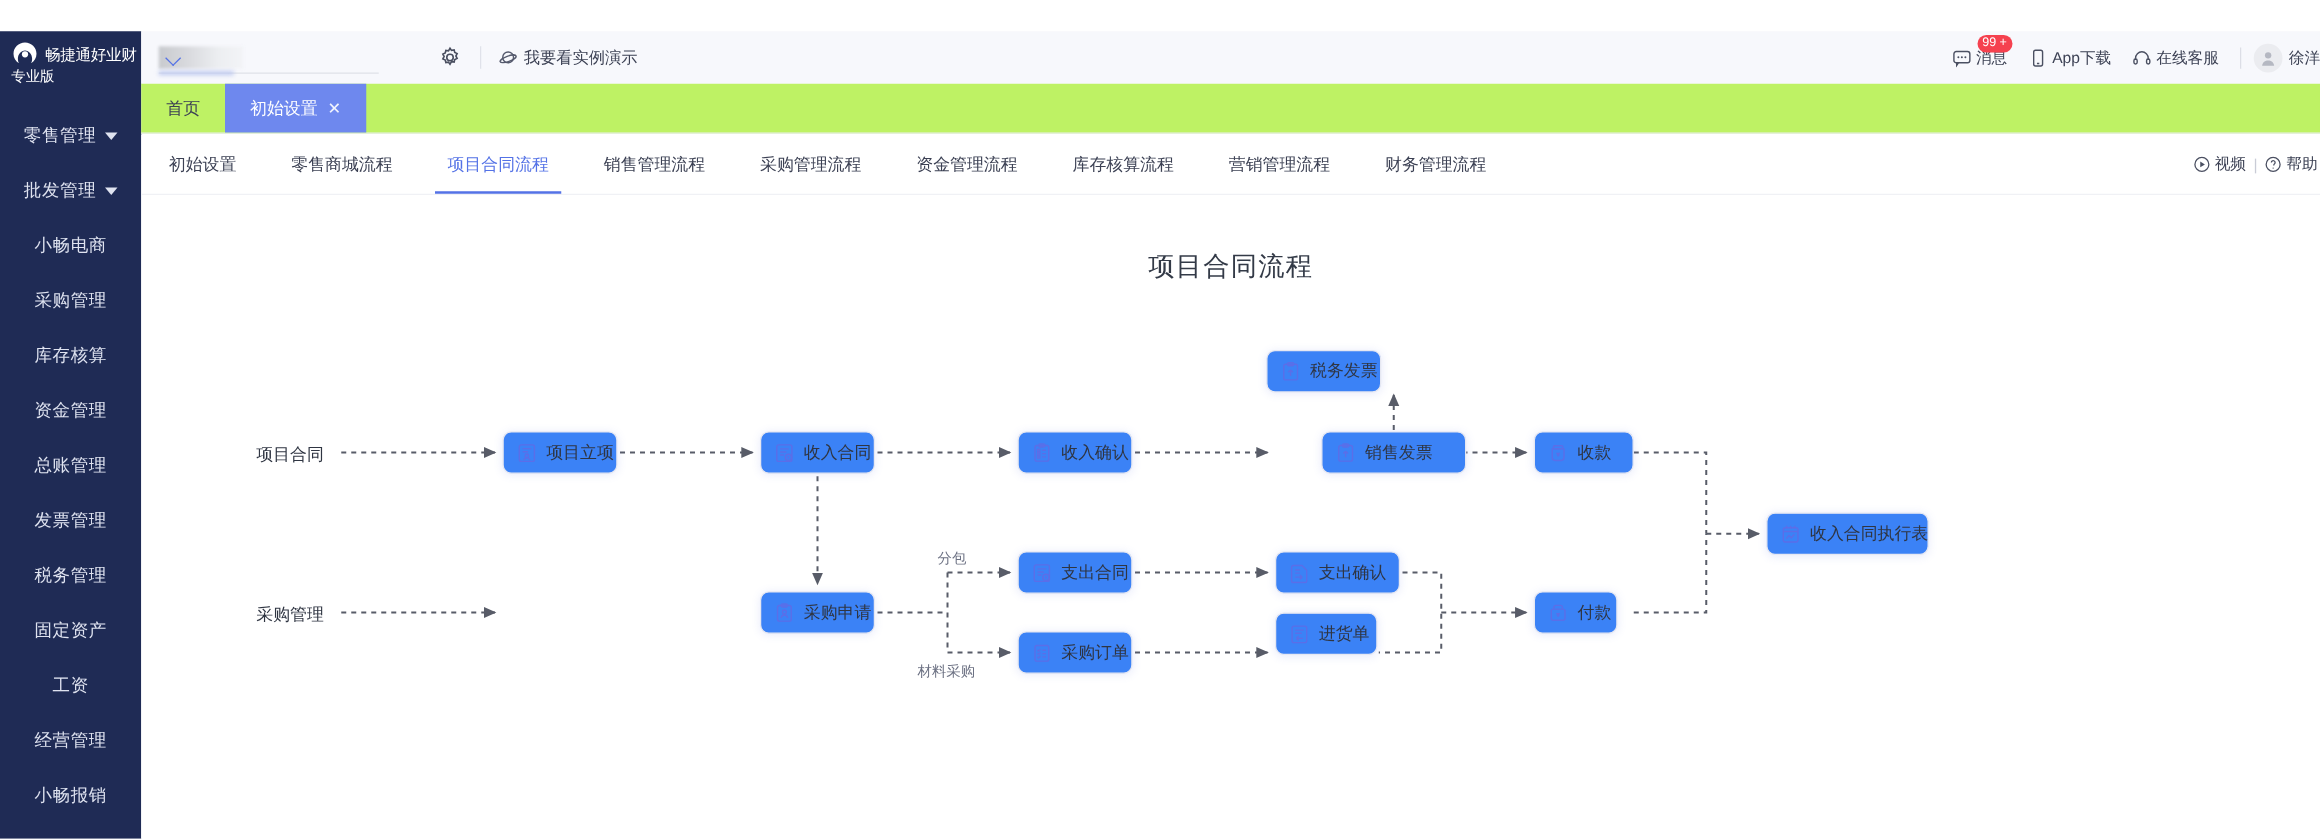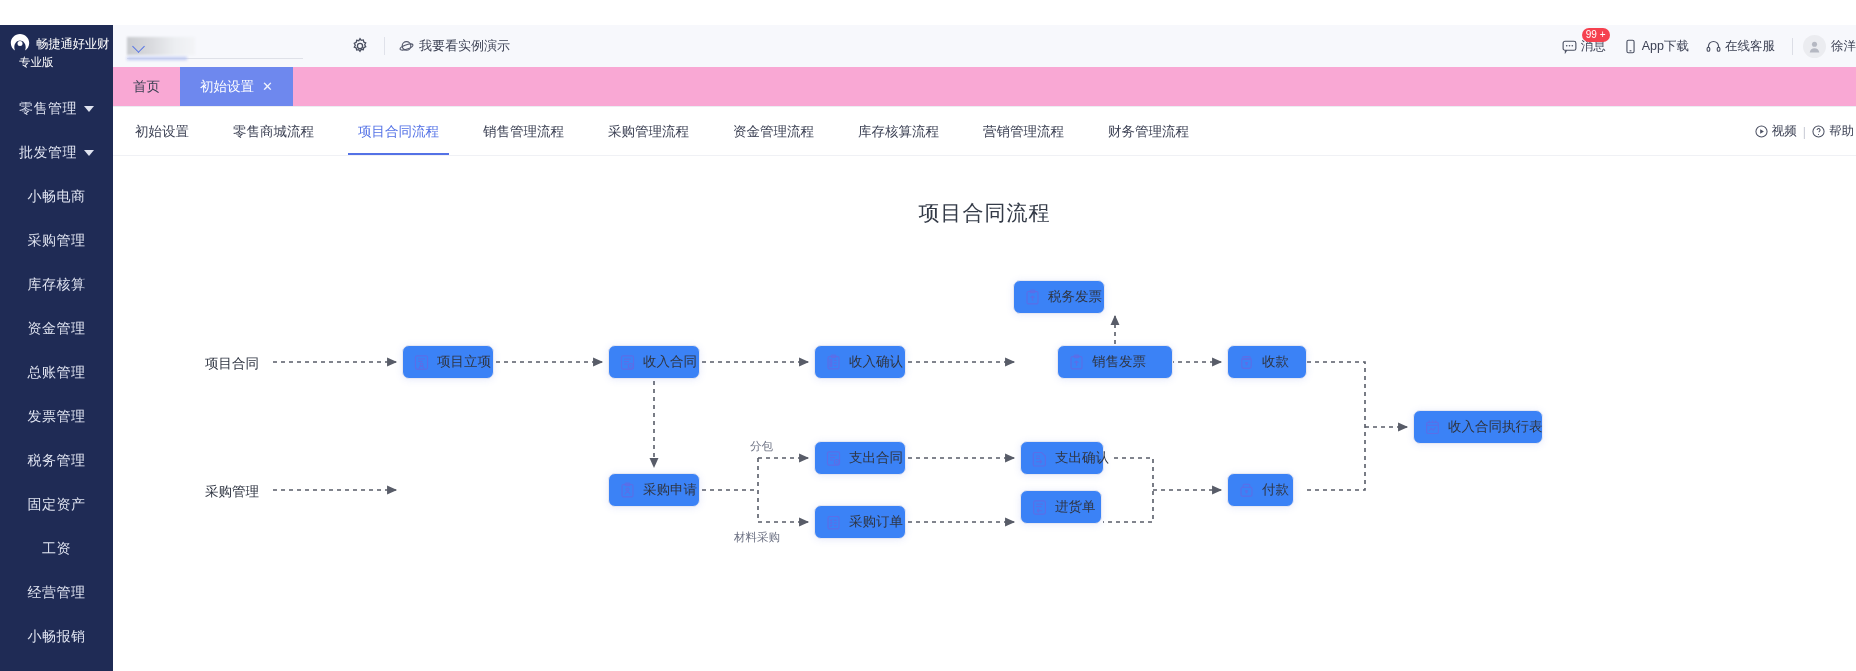--- a/index.html
+++ b/index.html
@@ -37,21 +37,21 @@
   .logo-text {
     color: #ffffff;
     font-size: 12.5px;
     letter-spacing: -0.3px;
     white-space: nowrap;
     line-height: 24px;
   }
   .logo-sub {
     color: #ffffff;
     font-size: 11.5px;
-    margin-left: 11px;
+    margin-left: 1px;
     margin-top: -2px;
     line-height: 16px;
   }
   .nav-list { margin-top: 4px; }
   .nav-item {
     height: 44px;
     display: flex;
     align-items: center;
     justify-content: center;
     color: #dfe3f0;
@@ -148,21 +148,21 @@
     width: 23px; height: 23px; border-radius: 50%;
     background: #ebecf0; display:flex; align-items:center; justify-content:center;
     color:#b5b8c2; margin-right: 5px;
   }
   .username { font-size: 12.5px; color: #3c4154; white-space: nowrap; }
 
   
   .pagetabs {
     position: absolute; left: 113px; top: 67px;
     width: 1743px; height: 40px;
-    background: #f9a8d4;
+    background: #bef264;
     display: flex; align-items: stretch;
     border-bottom: 1px solid #eceef3;
   }
   .ptab {
     display: flex; align-items: center; gap: 6px;
     padding: 0 20px;
     font-size: 13.5px; color: #3c4154;
     cursor: pointer;
   }
   .ptab.active {
@@ -593,21 +593,21 @@
           <line x1="5.4" y1="5.4" x2="12.6" y2="5.4"></line>
           <line x1="5.4" y1="8" x2="10.6" y2="8"></line>
           <line x1="5.4" y1="10.6" x2="8.6" y2="10.6"></line>
           <circle cx="12.4" cy="12.6" r="2.6"></circle>
           <circle cx="12.4" cy="12.6" r=".9" fill="currentColor" stroke="none"></circle>
         </svg>
       </span>
       <span>支出合同</span>
     </div>
 
-    <div class="node" style="left:907px; top:285px; width:84px;">
+    <div class="node" style="left:907px; top:285px; width:100px;">
       <span class="nic">
         <svg viewBox="0 0 18 18" width="17" height="17" fill="none" stroke="currentColor" stroke-width="1.2">
           <path d="M3.4 2.6h7.2l4 4v8.8a1.6 1.6 0 01-1.6 1.6H3.4a1.6 1.6 0 01-1.6-1.6V4.2a1.6 1.6 0 011.6-1.6z" transform="translate(0.6,0)"></path>
           <line x1="5.4" y1="6.4" x2="9.4" y2="6.4"></line>
           <line x1="5.4" y1="9" x2="9.4" y2="9"></line>
           <path d="M5.4 12.4h6M11.4 12.4l-2-1.8M11.4 12.4l-2 1.8"></path>
         </svg>
       </span>
       <span>支出确认</span>
     </div>

